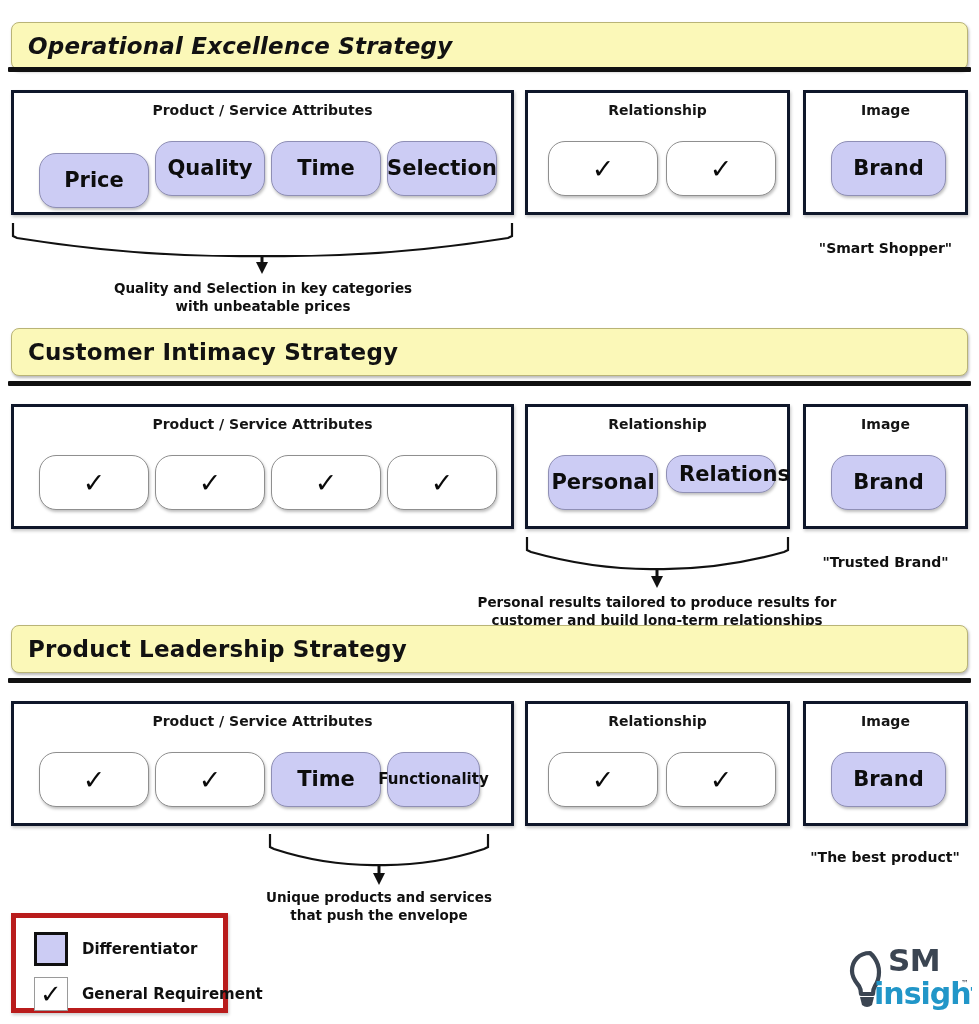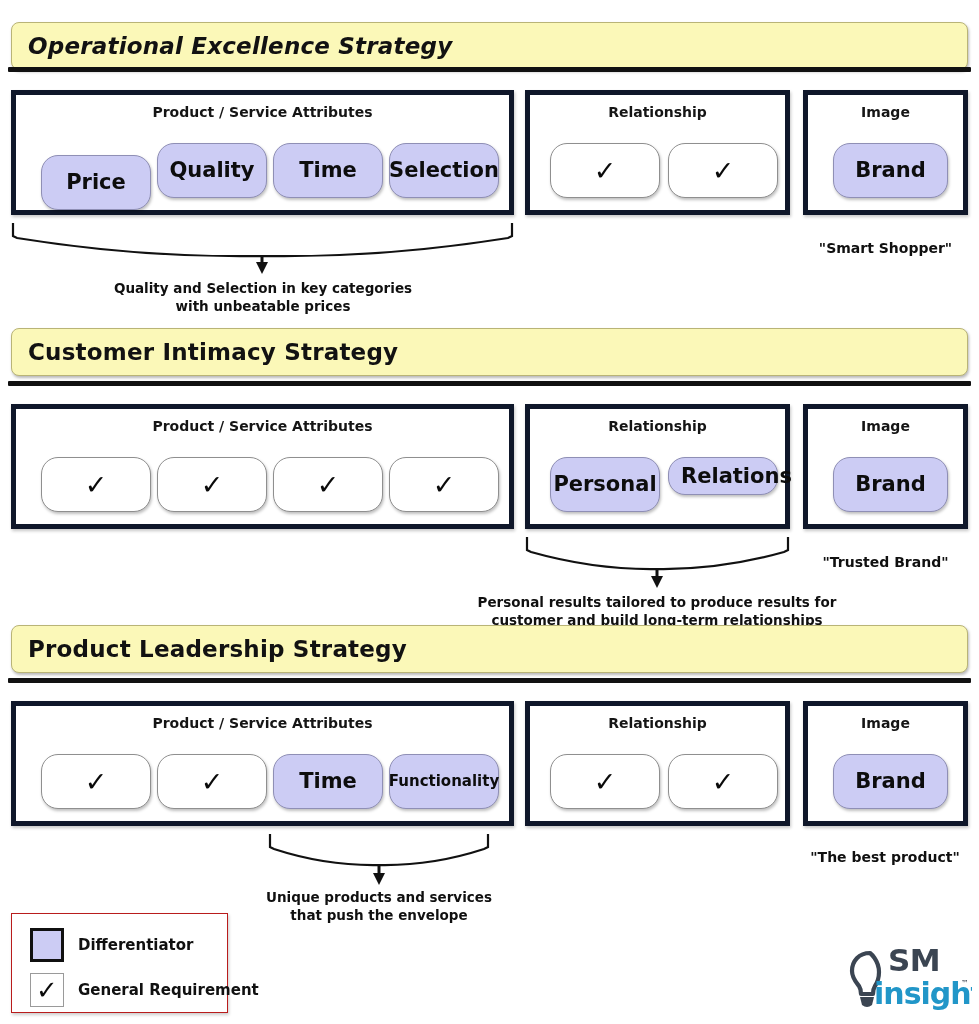--- a/index.html
+++ b/index.html
@@ -48,21 +48,21 @@
     width: 963px;
     height: 5px;
     background: #111111;
     border-radius: 1px;
   }
 
   
   .panel {
     position: absolute;
     background: #ffffff;
-    border: 5px solid #0f172a;
+    border: 3px solid #0f172a;
     box-shadow: 1px 2px 3px rgba(0,0,0,0.22);
   }
   .panel-title {
     position: absolute;
     top: 9px;
     left: 0;
     width: 100%;
     text-align: center;
     font-size: 14px;
     font-weight: 700;
@@ -119,21 +119,21 @@
     color: #101010;
   }
 
   
   .legend {
     position: absolute;
     left: 11px;
     top: 913px;
     width: 217px;
     height: 100px;
-    border: 1px solid #b91c1c;
+    border: 5px solid #b91c1c;
     background: #ffffff;
     box-shadow: 1px 2px 3px rgba(0,0,0,0.2);
   }
   .legend-row {
     position: absolute;
     left: 18px;
     display: flex;
     align-items: center;
   }
   .legend-row.r0 { top: 14px; }
@@ -304,21 +304,21 @@
     <div class="panel-title">Product / Service Attributes</div>
     <div class="pill" style="left:25px; top:48px; width:110px; height:55px;">
       <span class="pill-check">✓</span>
     </div>
     <div class="pill" style="left:141px; top:48px; width:110px; height:55px;">
       <span class="pill-check">✓</span>
     </div>
     <div class="pill diff" style="left:257px; top:48px; width:110px; height:55px;">
       <span class="pill-label">Time</span>
     </div>
-    <div class="pill diff" style="left:373px; top:48px; width:110px; height:55px;">
+    <div class="pill diff" style="left:373px; top:48px; width:93px; height:55px;">
       <span class="pill-label small">Functionality</span>
     </div>
   </div>
 
   <div class="panel" style="left:525px; top:90px; width:265px; height:125px;">
     <div class="panel-title">Relationship</div>
     <div class="pill" style="left:20px; top:48px; width:110px; height:55px;">
       <span class="pill-check">✓</span>
     </div>
     <div class="pill" style="left:138px; top:48px; width:110px; height:55px;">

